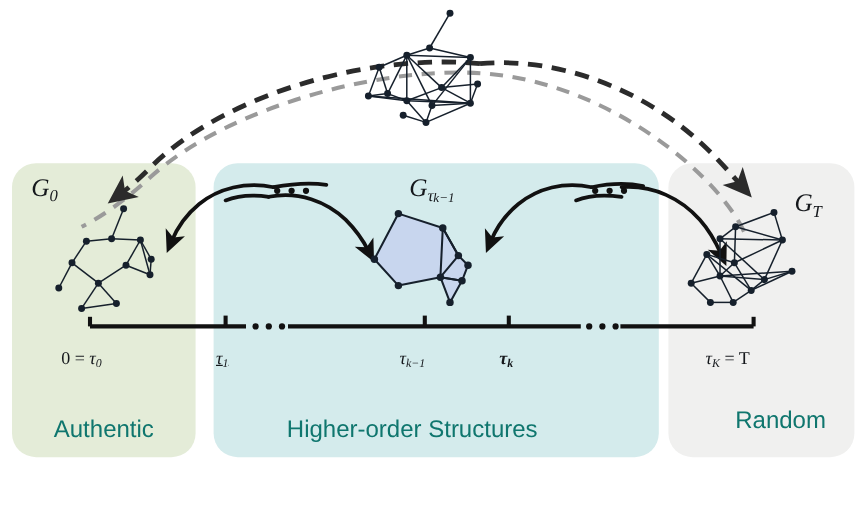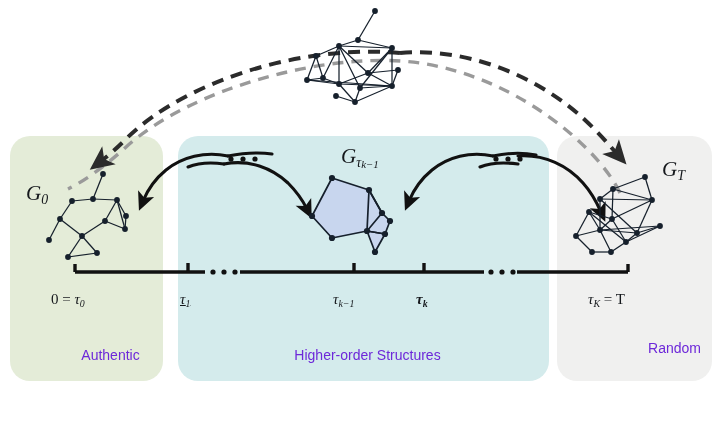--- a/index.html
+++ b/index.html
@@ -20,25 +20,24 @@
   #figure svg.layer {
     position: absolute;
     left: 0;
     top: 0;
     width: 721px;
     height: 439px;
   }
   .panel-label {
     position: absolute;
     font-family: "Liberation Sans", sans-serif;
-    font-size: 14px;
-    color: #6d28d9;
+    font-size: 20px;
+    color: #0f766e;
     text-align: center;
     white-space: nowrap;
-    margin-left: 24px;
   }
   .math {
     position: absolute;
     font-family: "Liberation Serif", serif;
     font-style: italic;
     color: #15181c;
     white-space: nowrap;
     line-height: 1;
   }
   .math .sub {
@@ -278,21 +277,21 @@
       <circle cx="224" cy="272" r="2.6"></circle>
       <circle cx="235" cy="272" r="2.6"></circle>
     </g>
     <g fill="#111111">
       <circle cx="491" cy="272" r="2.6"></circle>
       <circle cx="502" cy="272" r="2.6"></circle>
       <circle cx="513" cy="272" r="2.6"></circle>
     </g>
   </svg>
 
-  <div class="math g-label" style="left:26px; top:146px;margin-top:37px;">
+  <div class="math g-label" style="left:26px; top:146px;">
     <span>G</span><span class="sub">0</span>
   </div>
 
   <div class="math g-label" style="left:341px; top:146px;">
     <span>G</span><span class="sub">τ</span><span class="sub" style="font-size:0.52em; vertical-align:-0.5em;">k−1</span>
   </div>
 
   <div class="math g-label" style="left:662px; top:159px;">
     <span>G</span><span class="sub">T</span>
   </div>

